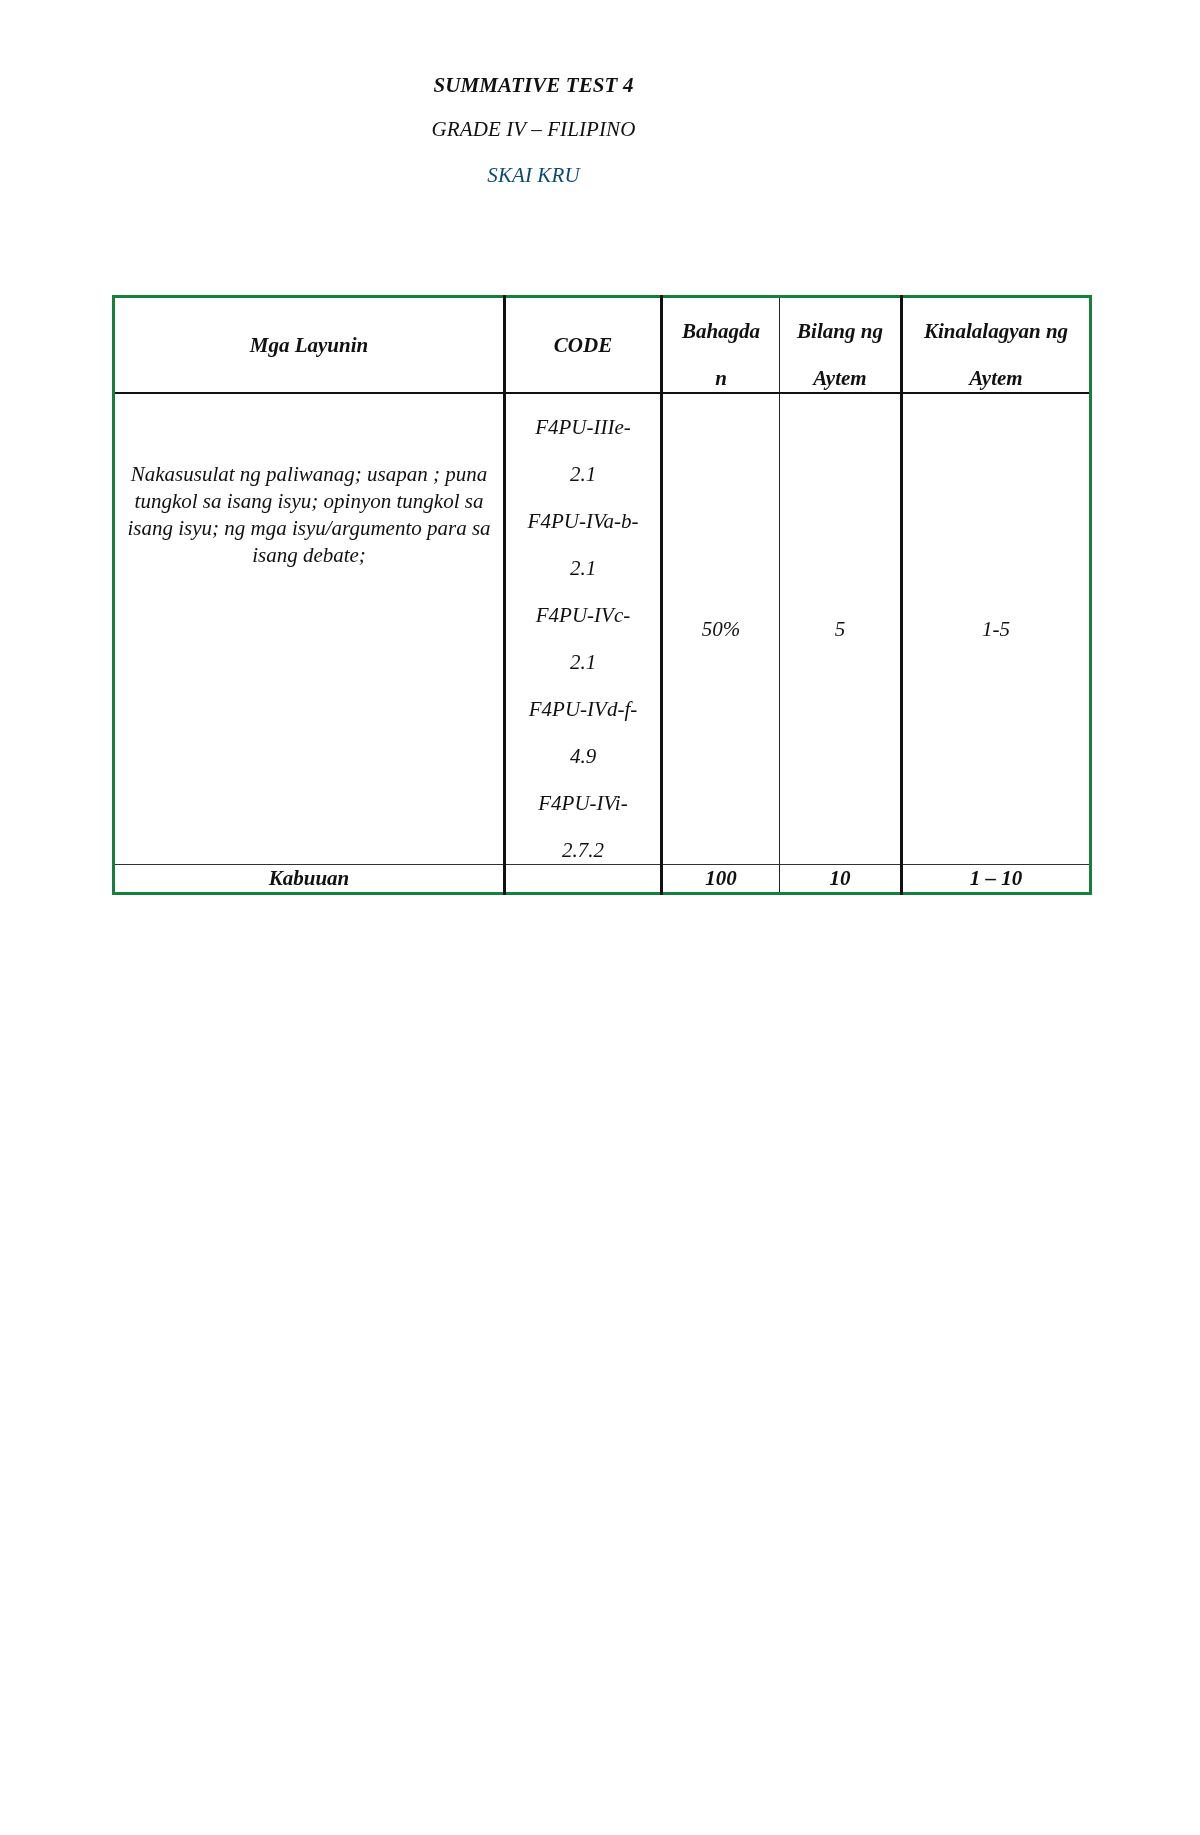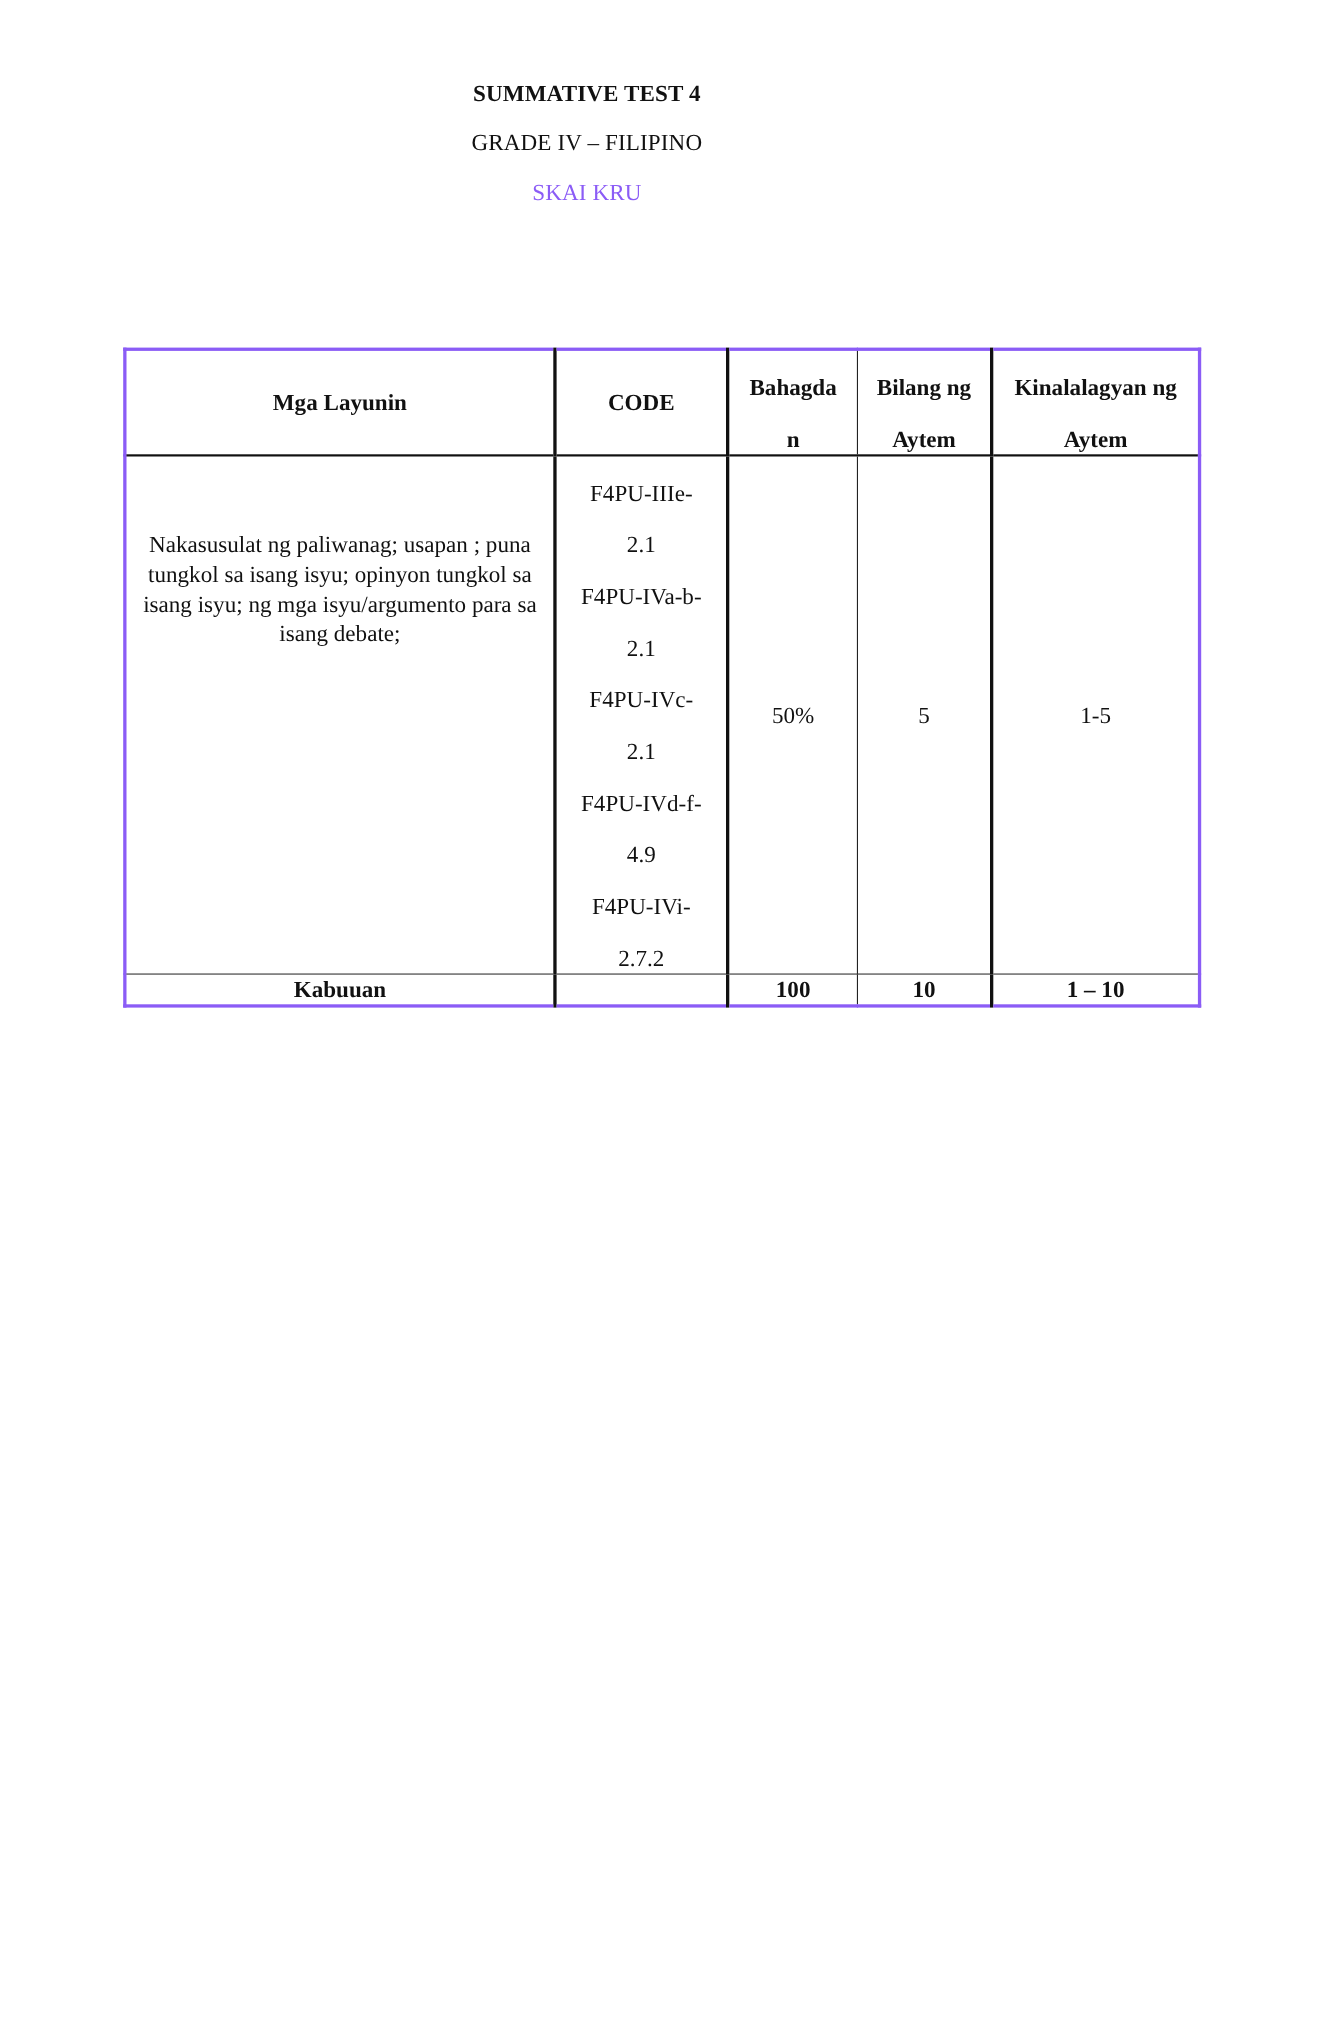--- a/index.html
+++ b/index.html
@@ -15,33 +15,35 @@
     color: #111111;
     overflow: hidden;
   }
   .doc-title {
     position: absolute;
     left: 0;
     width: 1067px;
     text-align: center;
     font-size: 21px;
     letter-spacing: 0.1px;
+    font-style: italic;
   }
   #title1 { top: 73px; }
   #title2 { top: 117px; }
-  #title3 { top: 163px; color: #8b5cf6; }
+  #title3 { top: 163px; color: #0c4a6e; }
 
   table.spec {
     position: absolute;
     left: 112px;
-    top: 316px;
+    top: 295px;
     width: 977px;
     border-collapse: collapse;
     table-layout: fixed;
-    border: 3px solid #8b5cf6;
+    border: 3px solid #15803d;
+    font-style: italic;
   }
   table.spec td, table.spec th {
     text-align: center;
     vertical-align: middle;
     padding: 0 6px;
     font-size: 21px;
     line-height: 27px;
     font-weight: normal;
   }
   

